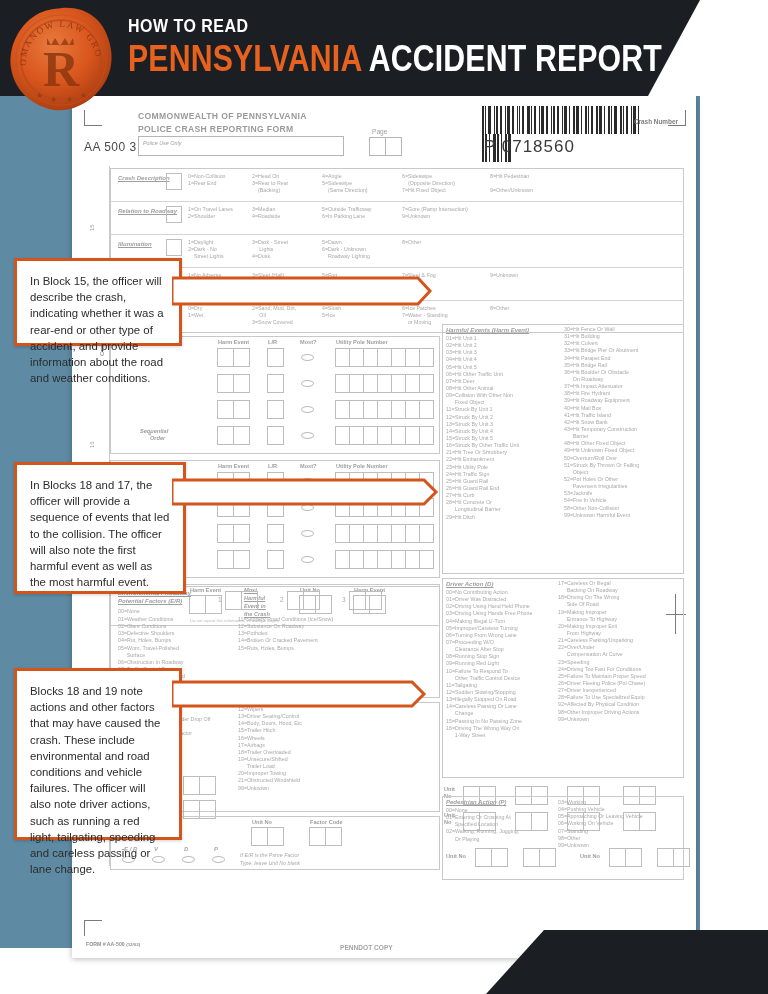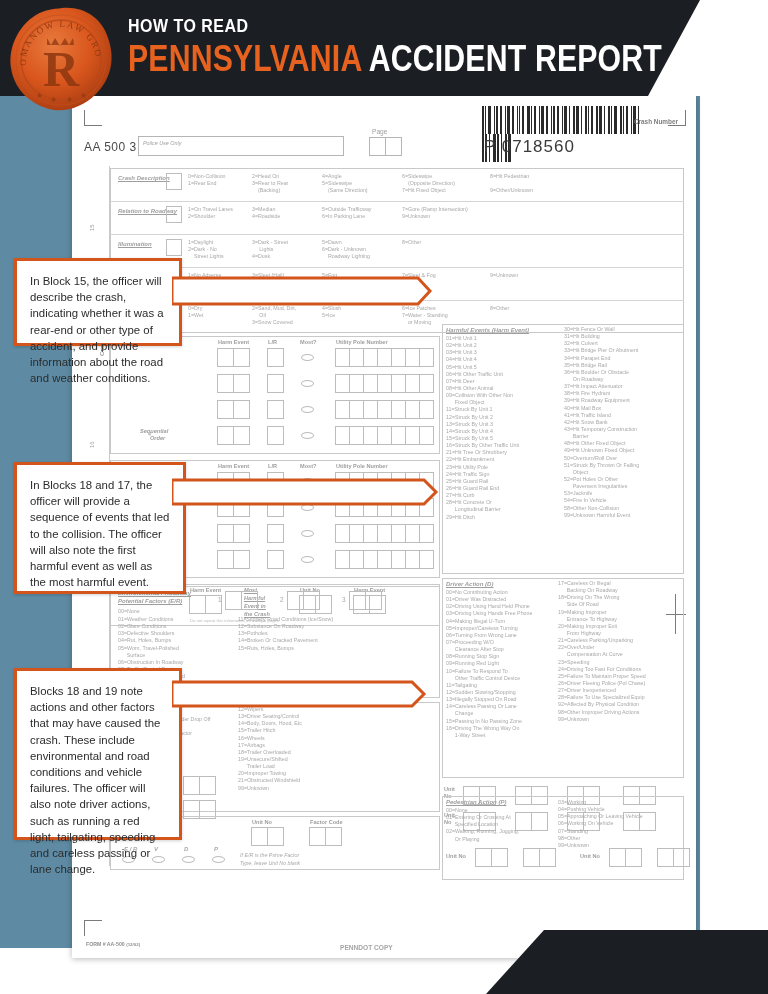--- a/index.html
+++ b/index.html
@@ -227,20 +227,24 @@
 
   <div class="sheet">
     <div class="form-inner" id="form-inner">
 
       <div class="cmark tl"></div>
       <div class="cmark tr"></div>
       <div class="cmark bl"></div>
       <div class="cmark mr"></div>
       <div class="cmark mr2"></div>
 
+      <div class="form-head-title">
+        <div>COMMONWEALTH OF PENNSYLVANIA</div>
+        <div>POLICE CRASH REPORTING FORM</div>
+      </div>
       <div class="aa-code">AA 500 3</div>
       <div class="police-box">
         <span>Police Use Only</span>
       </div>
       <div class="page-lbl">Page</div>
       <div class="page-cells">
           <i></i>
           <i></i>
         </div>
       <div class="barcode" id="barcode"><i style="width: 2px; margin-right: 1px;"></i><i style="width: 1px; margin-right: 2px;"></i><i style="width: 3px; margin-right: 3px;"></i><i style="width: 1px; margin-right: 1px;"></i><i style="width: 2px; margin-right: 2px;"></i><i style="width: 2px; margin-right: 3px;"></i><i style="width: 1px; margin-right: 1px;"></i><i style="width: 3px; margin-right: 2px;"></i><i style="width: 2px; margin-right: 3px;"></i><i style="width: 1px; margin-right: 1px;"></i><i style="width: 1px; margin-right: 2px;"></i><i style="width: 2px; margin-right: 3px;"></i><i style="width: 3px; margin-right: 1px;"></i><i style="width: 1px; margin-right: 2px;"></i><i style="width: 2px; margin-right: 3px;"></i><i style="width: 1px; margin-right: 1px;"></i><i style="width: 3px; margin-right: 2px;"></i><i style="width: 2px; margin-right: 3px;"></i><i style="width: 1px; margin-right: 1px;"></i><i style="width: 2px; margin-right: 2px;"></i><i style="width: 2px; margin-right: 3px;"></i><i style="width: 1px; margin-right: 1px;"></i><i style="width: 3px; margin-right: 2px;"></i><i style="width: 1px; margin-right: 3px;"></i><i style="width: 2px; margin-right: 1px;"></i><i style="width: 3px; margin-right: 2px;"></i><i style="width: 1px; margin-right: 3px;"></i><i style="width: 2px; margin-right: 1px;"></i><i style="width: 1px; margin-right: 2px;"></i><i style="width: 2px; margin-right: 3px;"></i><i style="width: 2px; margin-right: 1px;"></i><i style="width: 3px; margin-right: 2px;"></i><i style="width: 1px; margin-right: 3px;"></i><i style="width: 2px; margin-right: 1px;"></i><i style="width: 1px; margin-right: 2px;"></i><i style="width: 3px; margin-right: 3px;"></i><i style="width: 2px; margin-right: 1px;"></i><i style="width: 1px; margin-right: 2px;"></i><i style="width: 2px; margin-right: 3px;"></i><i style="width: 1px; margin-right: 1px;"></i><i style="width: 3px; margin-right: 2px;"></i><i style="width: 1px; margin-right: 3px;"></i><i style="width: 2px; margin-right: 1px;"></i><i style="width: 2px; margin-right: 2px;"></i><i style="width: 1px; margin-right: 3px;"></i><i style="width: 3px; margin-right: 1px;"></i><i style="width: 2px; margin-right: 2px;"></i><i style="width: 1px; margin-right: 3px;"></i><i style="width: 2px; margin-right: 1px;"></i><i style="width: 3px; margin-right: 2px;"></i></div>

